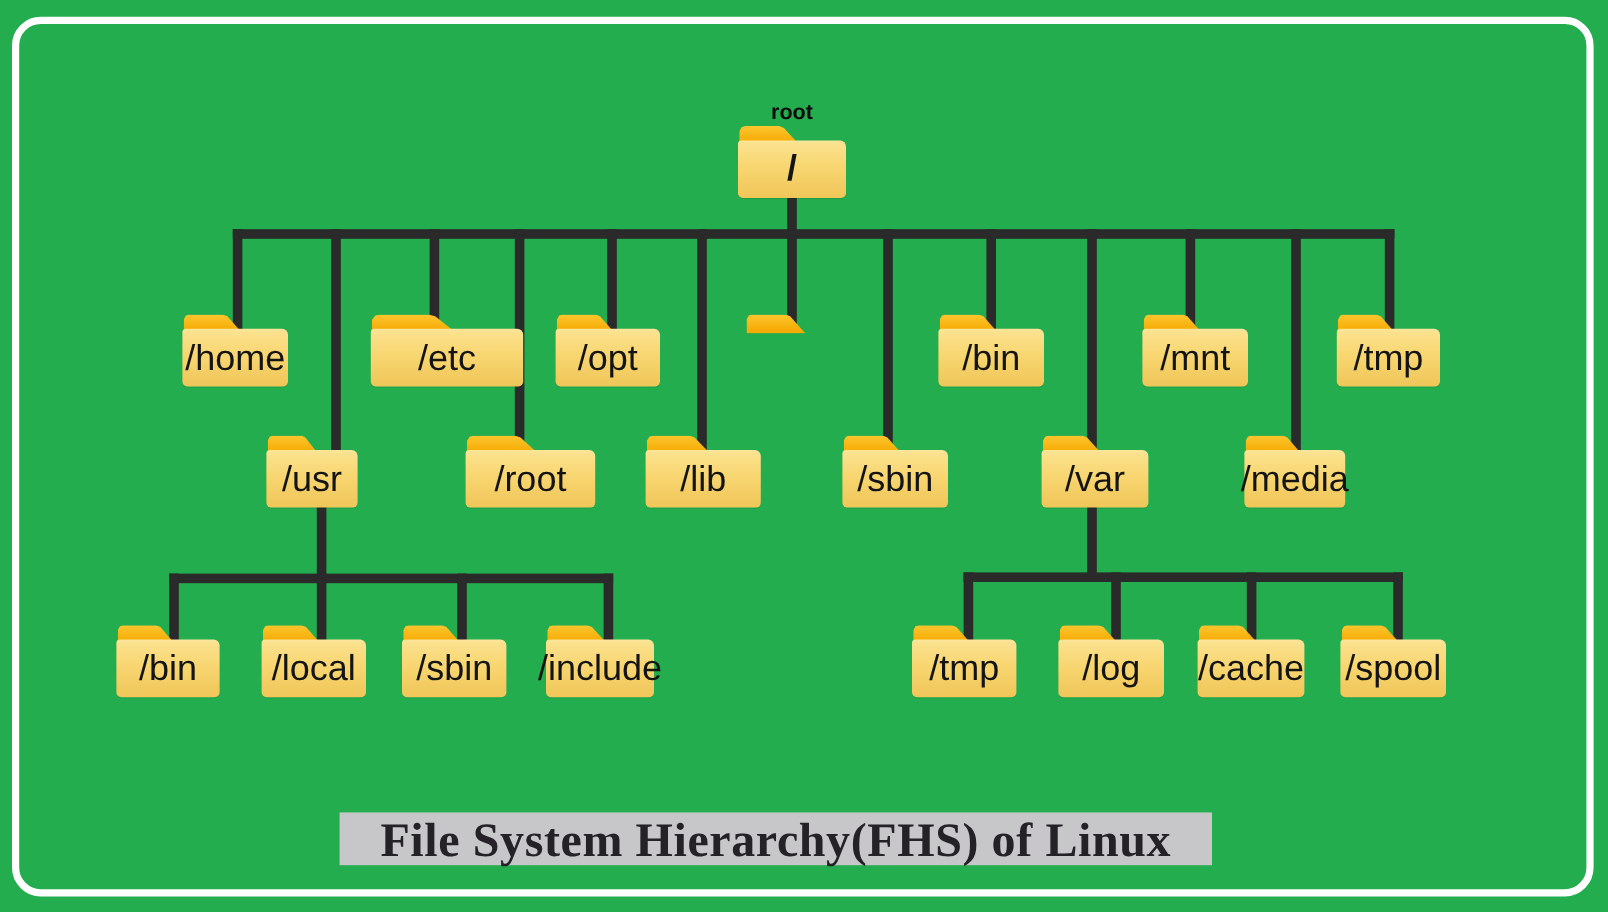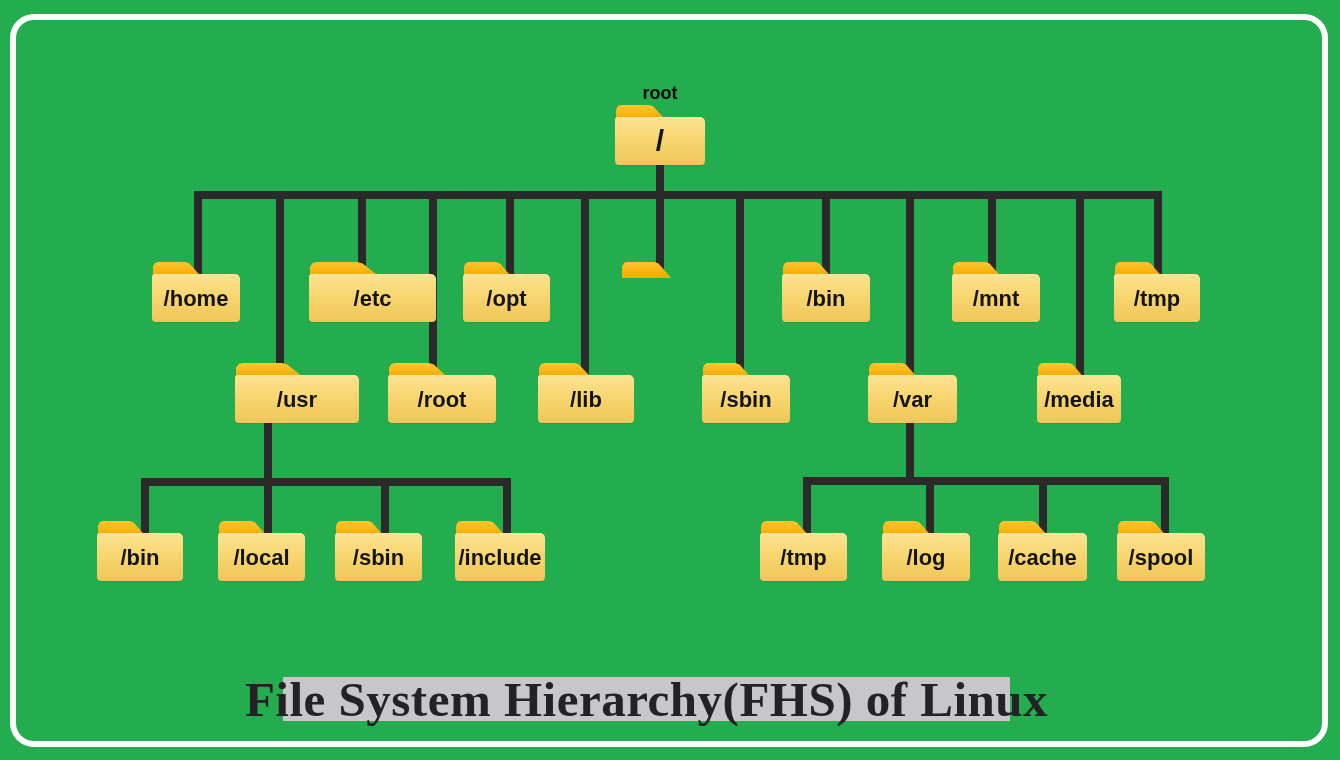--- a/index.html
+++ b/index.html
@@ -20,32 +20,32 @@
     background:linear-gradient(180deg,#fcc62e 0%,#f6ac06 80%);
     clip-path:polygon(0 100%, 0 28%, 4% 6%, 10% 0, 66% 0, 74% 10%, 96% 86%, 100% 100%);
   }
   .folder .body {
     position:absolute; left:0; top:12px; right:0; bottom:0;
     background:linear-gradient(180deg,#fce59a 0%,#fbe18c 8%,#f8d671 45%,#efc659 100%);
     border-radius:3px 5px 4px 4px;
     display:flex; align-items:center; justify-content:center;
     box-shadow:0 1px 0 rgba(0,0,0,0.08);
   }
-  .folder .label { font-size:22px; color:#141414; padding-top:2px; white-space:nowrap;font-weight:bold; }
+  .folder .label { font-size:30px; color:#141414; padding-top:2px; white-space:nowrap; }
   .folder.root-node .label { font-size:30px; font-weight:bold; padding-top:0; }
   .root-caption {
     position:absolute; left:615px; top:83px; width:90px; text-align:center;
     font-size:18px; font-weight:bold; color:#0b0b0b; z-index:2;
   }
   .title-box {
     position:absolute; left:283px; top:677px; width:727px; height:44px;
     display:flex; align-items:center; justify-content:center; z-index:2;
   }
   .title-box span {
-    font-family:"Liberation Serif", serif; font-weight:bold; font-size:49px;
+    font-family:"Liberation Serif", serif; font-weight:bold; font-size:40px;
     letter-spacing:0.5px; white-space:nowrap;
   }
 </style>
 </head>
 <body>
 
 <div class="stage" id="stage" style="background: rgb(35, 173, 79); --line: #2a2a2a;">
   <div class="frame"></div>
   <div id="tree-layer">
       <div class="line" style="left: 656px; top: 162px; width: 8px; height: 37px;"></div>
@@ -113,21 +113,21 @@
         <div class="body">
           <span class="label">/mnt</span>
         </div>
       </div>
       <div class="folder" style="left: 1114px; top: 262px; width: 86px;">
         <div class="tab"></div>
         <div class="body">
           <span class="label">/tmp</span>
         </div>
       </div>
-      <div class="folder" style="left: 235px; top: 363px; width: 76px; padding-left: 48px;">
+      <div class="folder" style="left: 222px; top: 363px; width: 76px;">
         <div class="tab"></div>
         <div class="body">
           <span class="label">/usr</span>
         </div>
       </div>
       <div class="folder" style="left: 388px; top: 363px; width: 108px;">
         <div class="tab"></div>
         <div class="body">
           <span class="label">/root</span>
         </div>

